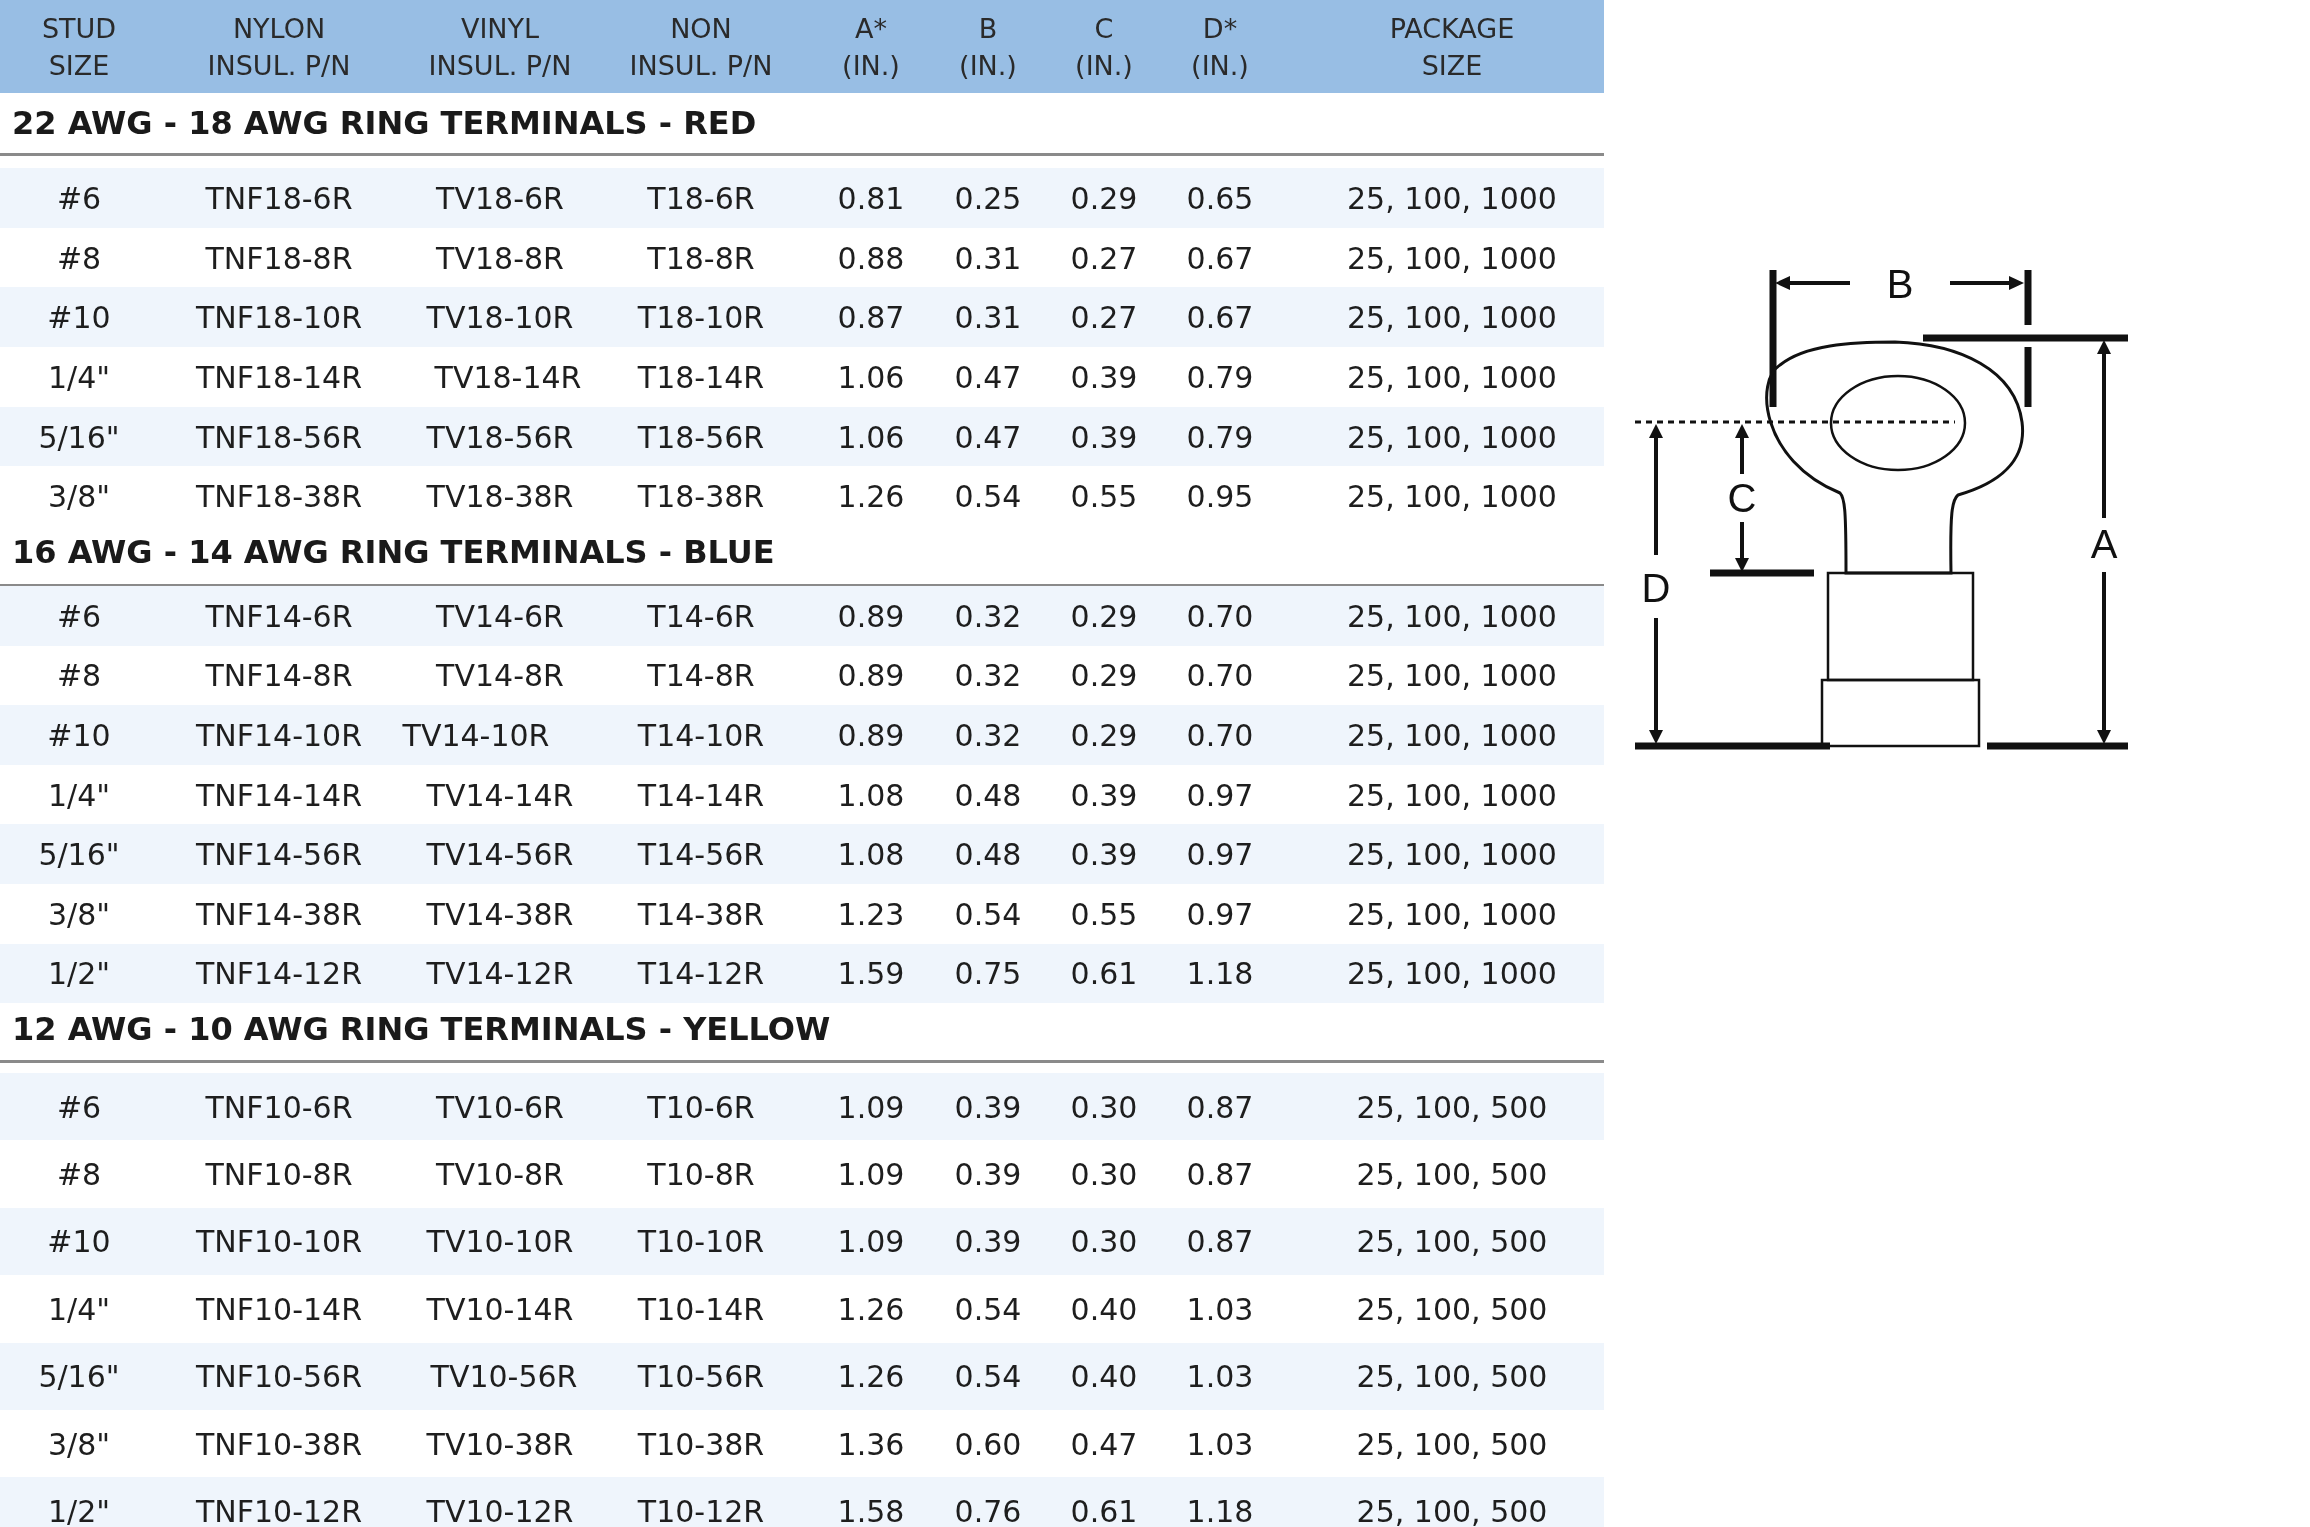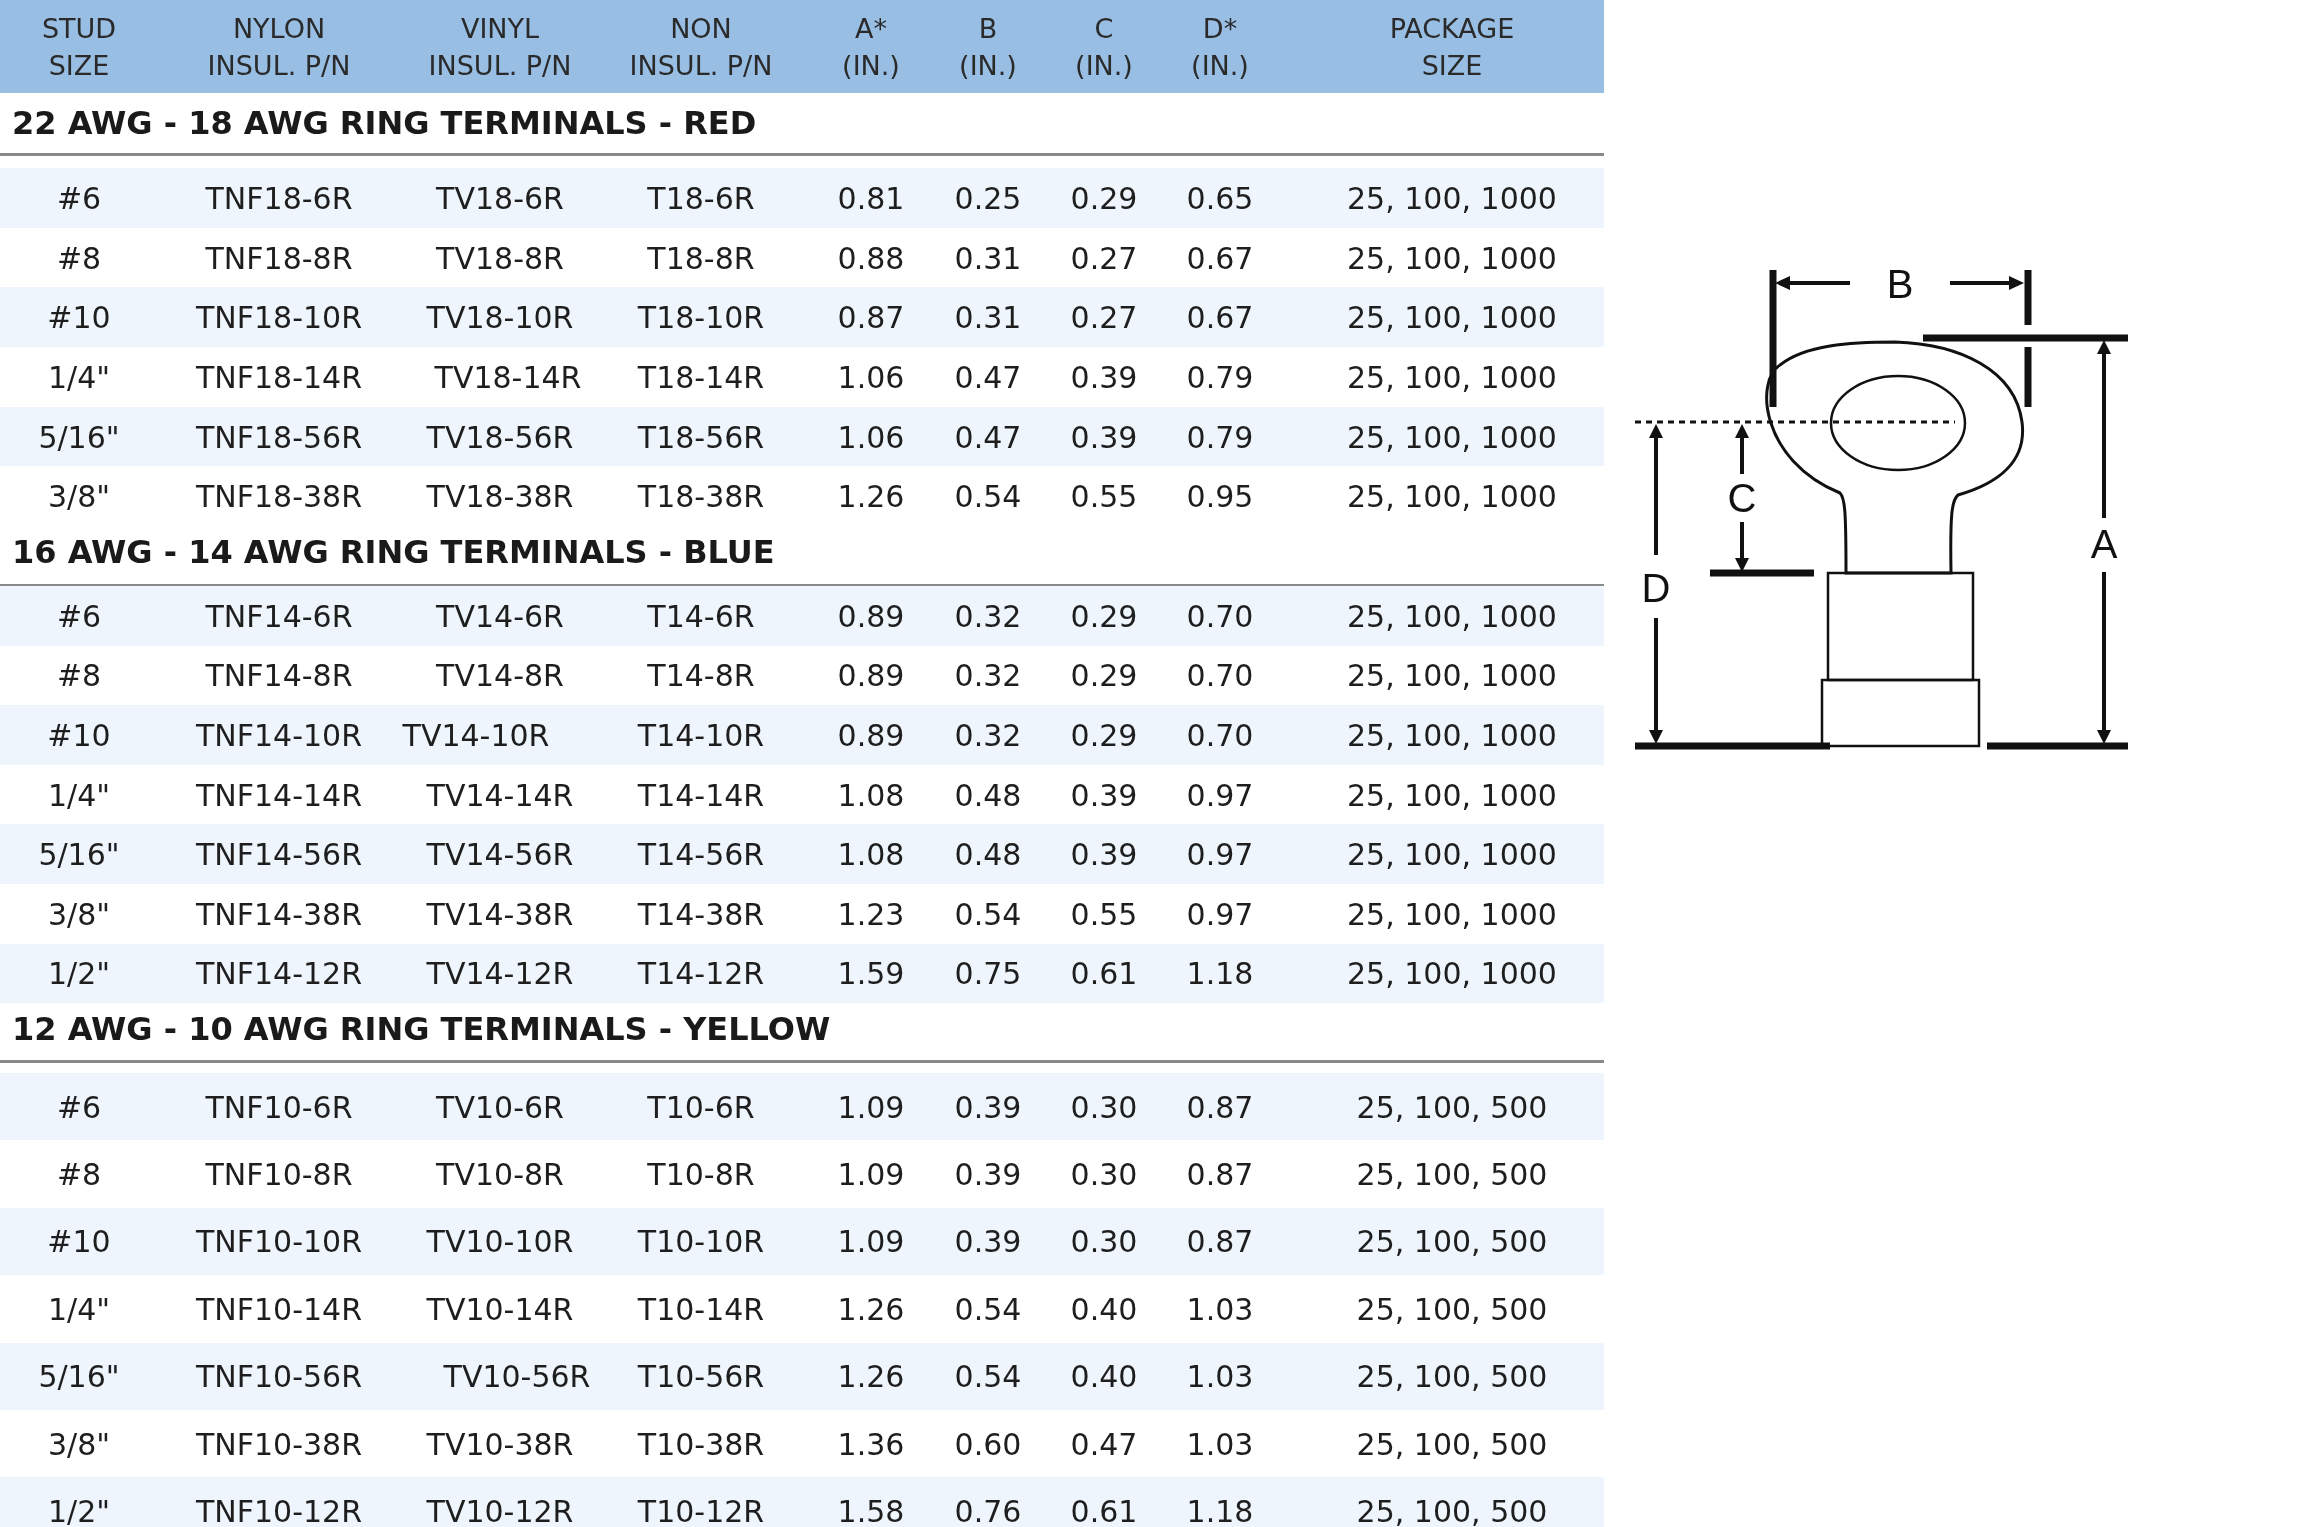--- a/index.html
+++ b/index.html
@@ -249,21 +249,21 @@
         <div class="cell" style="left: 701px;">T10-14R</div>
         <div class="cell" style="left: 871px;">1.26</div>
         <div class="cell" style="left: 988px;">0.54</div>
         <div class="cell" style="left: 1104px;">0.40</div>
         <div class="cell" style="left: 1220px;">1.03</div>
         <div class="cell" style="left: 1452px;">25, 100, 500</div>
       </div>
       <div class="row alt" style="top: 1342.6px; height: 67.4px;">
         <div class="cell" style="left: 79px;">5/16"</div>
         <div class="cell" style="left: 279px;">TNF10-56R</div>
-        <div class="cell" style="left: 517px;">TV10-56R</div>
+        <div class="cell" style="left: 504px;">TV10-56R</div>
         <div class="cell" style="left: 701px;">T10-56R</div>
         <div class="cell" style="left: 871px;">1.26</div>
         <div class="cell" style="left: 988px;">0.54</div>
         <div class="cell" style="left: 1104px;">0.40</div>
         <div class="cell" style="left: 1220px;">1.03</div>
         <div class="cell" style="left: 1452px;">25, 100, 500</div>
       </div>
       <div class="row" style="top: 1410px; height: 67.4px;">
         <div class="cell" style="left: 79px;">3/8"</div>
         <div class="cell" style="left: 279px; text-align: center;">TNF10-38R</div>

